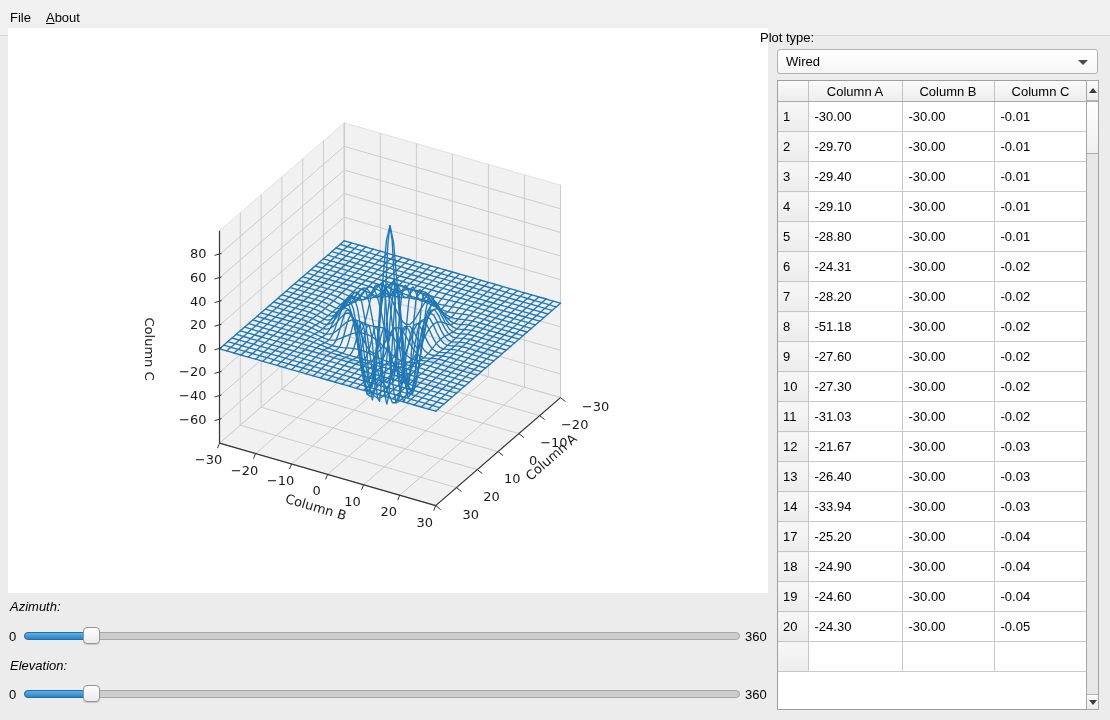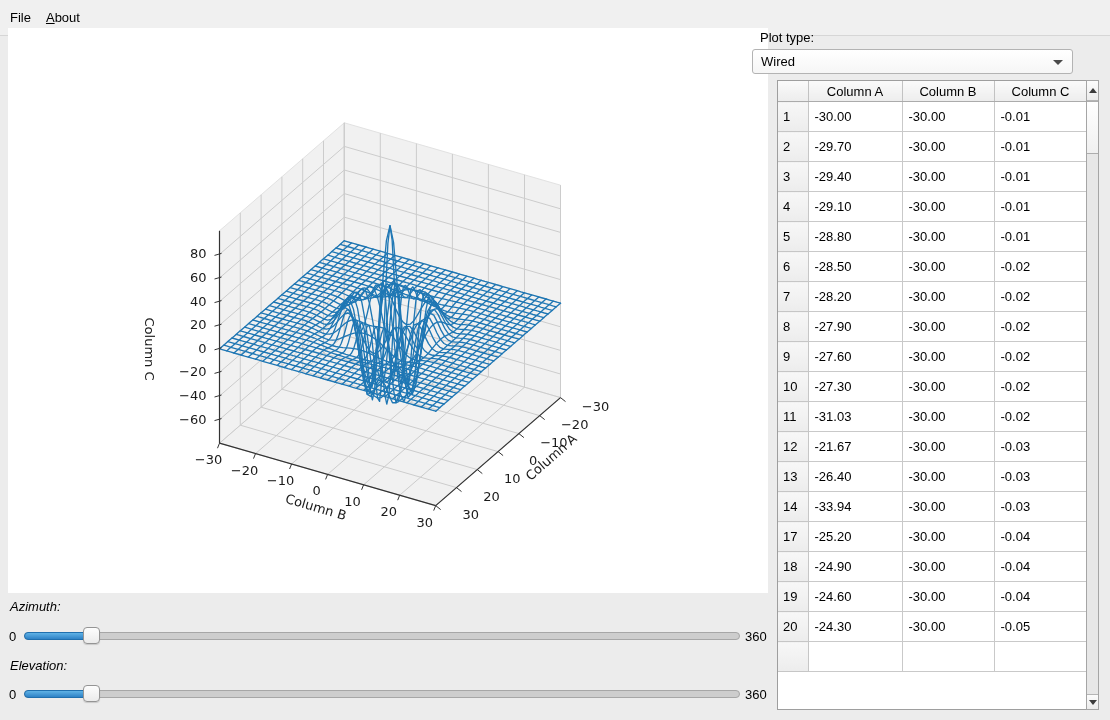--- a/index.html
+++ b/index.html
@@ -22,21 +22,21 @@
   .az-minmax{top:629px;} .el-minmax{top:687px;}
   .s-track{position:absolute;left:24px;width:716px;height:8px;background:#cdcdcd;
            border:1px solid #a6a6a6;border-radius:4px;box-sizing:border-box;}
   .tr-az{top:632px;} .tr-el{top:690px;}
   .s-fill{position:absolute;left:0;top:0;bottom:0;background:linear-gradient(#5fb2e6,#2e82c6);
           border:1px solid #1f6fae;border-radius:4px;box-sizing:border-box;margin:-1px 0 0 -1px;height:8px;}
   .s-handle{position:absolute;top:-6px;width:17px;height:17px;background:linear-gradient(#fdfdfd,#ebebeb);
             border:1px solid #949494;border-radius:4px;box-sizing:border-box;box-shadow:0 1px 1px rgba(0,0,0,.15);}
   
   .pt-label{position:absolute;left:760px;top:30px;}
-  .combobox{position:absolute;left:752px;top:49px;width:321px;height:25px;background:linear-gradient(#ffffff,#f6f6f6);
+  .combobox{position:absolute;left:777px;top:49px;width:321px;height:25px;background:linear-gradient(#ffffff,#f6f6f6);
             border:1px solid #b3b3b3;border-radius:3px;box-sizing:border-box;line-height:23px;padding-left:8px;cursor:default;}
   .cb-arrow{position:absolute;right:9px;top:10px;width:0;height:0;
             border-left:5px solid transparent;border-right:5px solid transparent;border-top:5px solid #4a4a4a;}
   
   .tablewrap{position:absolute;left:777px;top:80px;width:310px;height:630px;overflow:hidden;
              background:#fff;border:1px solid #9e9e9e;box-sizing:border-box;}
   .tablewrap table{border-collapse:collapse;table-layout:fixed;width:309px;}
   .tablewrap col.c-num{width:30px;} .tablewrap col.c-a{width:94px;}
   .tablewrap col.c-b{width:92px;} .tablewrap col.c-c{width:93px;}
   .tablewrap thead th{height:20px;background:linear-gradient(#fafafa,#ededed);
@@ -306,33 +306,33 @@
             <td>-0.01</td>
           </tr>
           <tr>
             <th>5</th>
             <td>-28.80</td>
             <td>-30.00</td>
             <td>-0.01</td>
           </tr>
           <tr>
             <th>6</th>
-            <td>-28.50</td>
+            <td>-24.31</td>
             <td>-30.00</td>
             <td>-0.02</td>
           </tr>
           <tr>
             <th>7</th>
             <td>-28.20</td>
             <td>-30.00</td>
             <td>-0.02</td>
           </tr>
           <tr>
             <th>8</th>
-            <td>-27.90</td>
+            <td>-51.18</td>
             <td>-30.00</td>
             <td>-0.02</td>
           </tr>
           <tr>
             <th>9</th>
             <td>-27.60</td>
             <td>-30.00</td>
             <td>-0.02</td>
           </tr>
           <tr>

